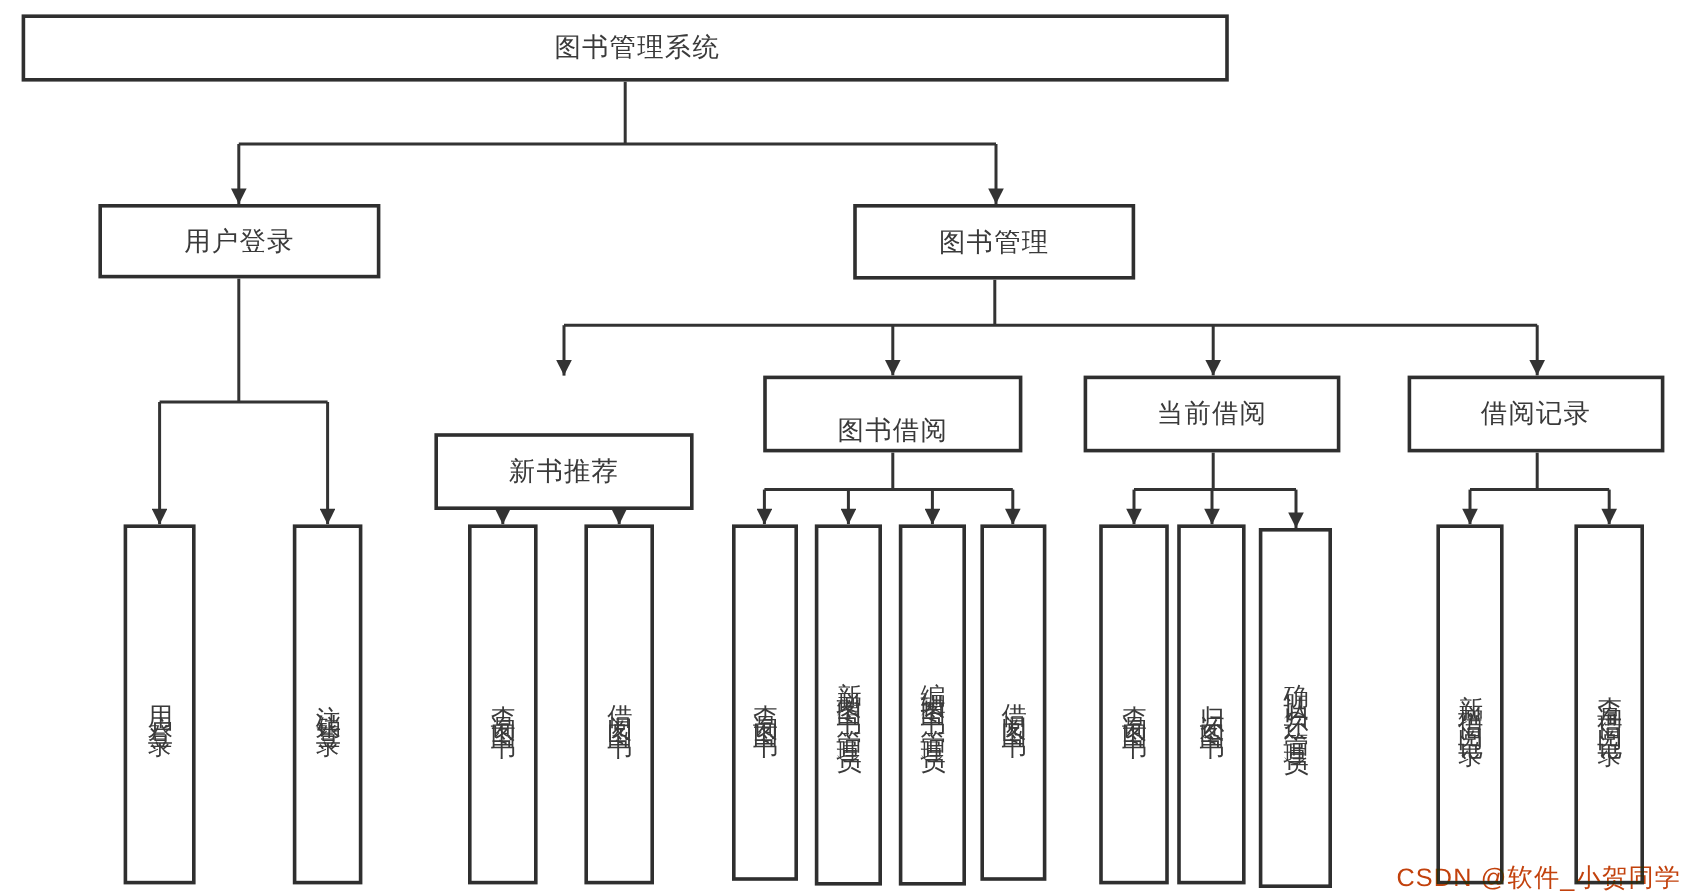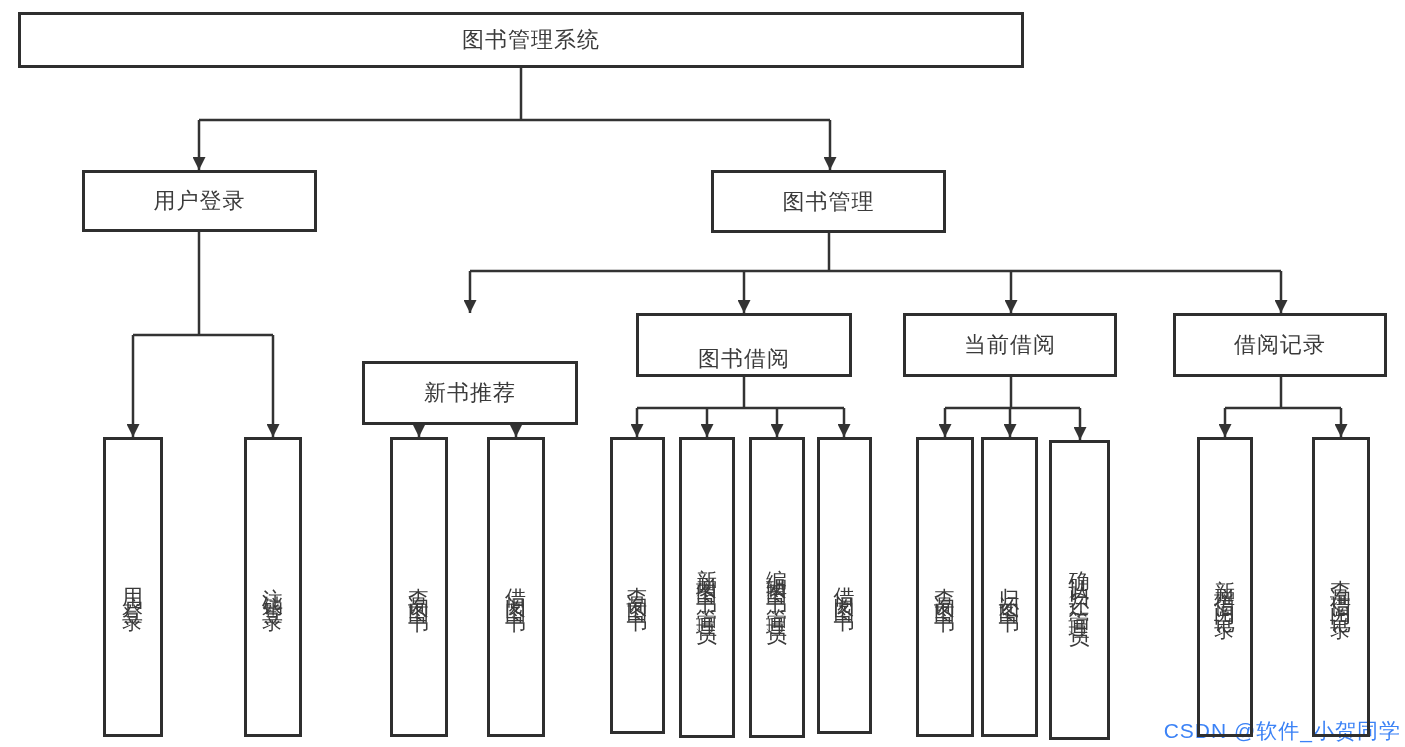--- a/index.html
+++ b/index.html
@@ -49,21 +49,21 @@
     line-height: 1.1;
     color: #3a3a3a;
     white-space: pre;
   }
   .watermark {
     position: absolute;
     right: 4px;
     bottom: 2px;
     font-size: 21px;
     letter-spacing: 1px;
-    color: #3b82f6;
+    color: #c2410c;
     z-index: 2;
     mix-blend-mode: darken;
     white-space: nowrap;
   }
 </style>
 </head>
 <body>
 
 <div class="stage">
 

